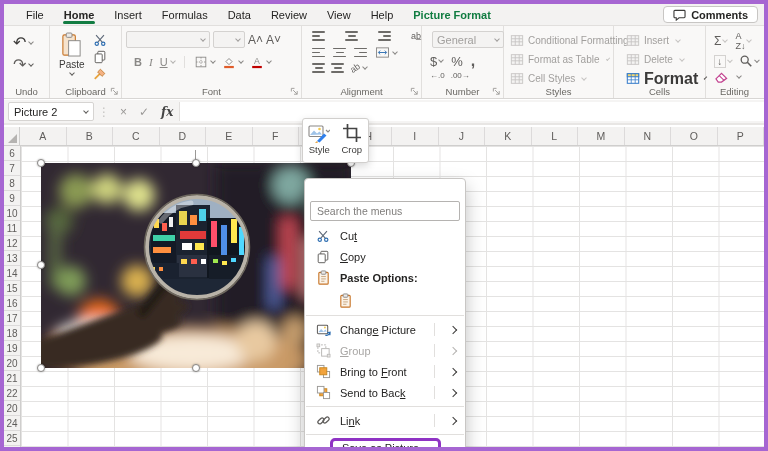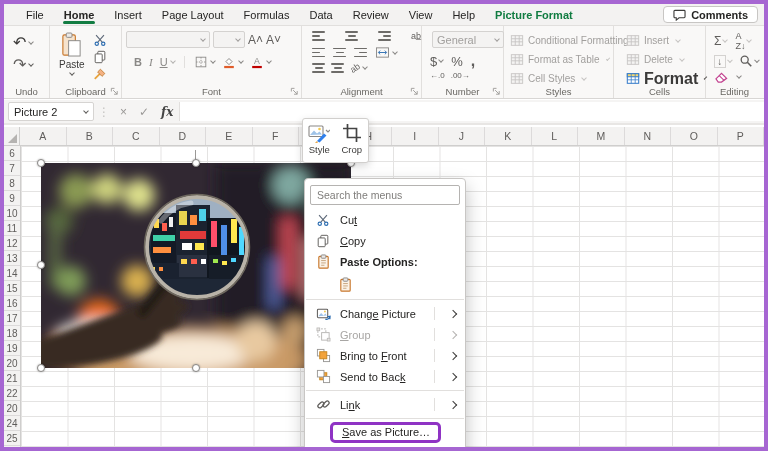--- a/index.html
+++ b/index.html
@@ -67,21 +67,21 @@
   .handle { position:absolute; width:8px; height:8px; border-radius:50%; background:#fff; border:1px solid #8a8886; box-shadow:0 0 2px rgba(0,0,0,.3); }
   .rotstem { position:absolute; left:191px; top:146px; width:1px; height:14px; background:#9a9896; }
 
   
   .minitb { position:absolute; left:298px; top:114px; width:67px; height:45px; background:#fff; border:1px solid #d1cfcd; border-radius:3px; box-shadow:0 3px 8px rgba(0,0,0,.16); display:flex; justify-content:center; gap:4px; padding:3px 2px; z-index:30; }
   .minitb .tbbtn { display:flex; flex-direction:column; align-items:center; gap:1px; width:30px; padding-top:1px; }
   .minitb .tbbtn span { font-size:9.5px; color:#3b3a39; }
 
   
   .ctxmenu { position:absolute; left:300px; top:174px; width:162px; background:#fff; border:1px solid #c8c6c4; border-radius:4px; box-shadow:0 8px 18px rgba(0,0,0,.25); z-index:40; padding:4px 0 6px; }
-  .searchwrap { margin:2px 5px 4px; }
+  .searchwrap { margin:18px 5px 4px; }
   .searchwrap input { width:100%; height:20px; border:1px solid #b5b3b1; border-radius:2px; padding:0 6px; font-size:10.5px; color:#3b3a39; outline:none; font-family:inherit; }
   .searchwrap input::placeholder { color:#7f7d7b; }
   .mi { display:flex; align-items:center; height:21px; padding:0 7px 0 10px; gap:9px; }
   .mi .ico { width:16px; height:16px; flex:0 0 16px; display:flex; align-items:center; justify-content:center; }
   .mi .lbl { flex:1; white-space:nowrap; font-size:11px; color:#252423; }
   .mi .lbl u { text-decoration:underline; }
   .mi.bold .lbl { font-weight:700; }
   .mi.disabled .lbl { color:#a8a6a4; }
   .mi .arrow { width:6px; height:6px; border-right:1.3px solid #3b3a39; border-top:1.3px solid #3b3a39; transform:rotate(45deg); margin-right:2px; }
   .mi.disabled .arrow { border-color:#b5b3b1; }
@@ -96,21 +96,20 @@
 <body>
 
 <div class="window">
 <div class="stage">
 
   <div class="menubar">
     <div class="mtabs" id="menu-items">
           <div class="mtab">File</div>
           <div class="mtab active">Home</div>
           <div class="mtab">Insert</div>
-          <div class="mtab">Page Layout</div>
           <div class="mtab">Formulas</div>
           <div class="mtab">Data</div>
           <div class="mtab">Review</div>
           <div class="mtab">View</div>
           <div class="mtab">Help</div>
           <div class="mtab contextual">Picture Format</div>
         </div>
     <div class="comments-btn">
       <span class="gicon">
         <svg width="13" height="12" viewBox="0 0 14 13">

